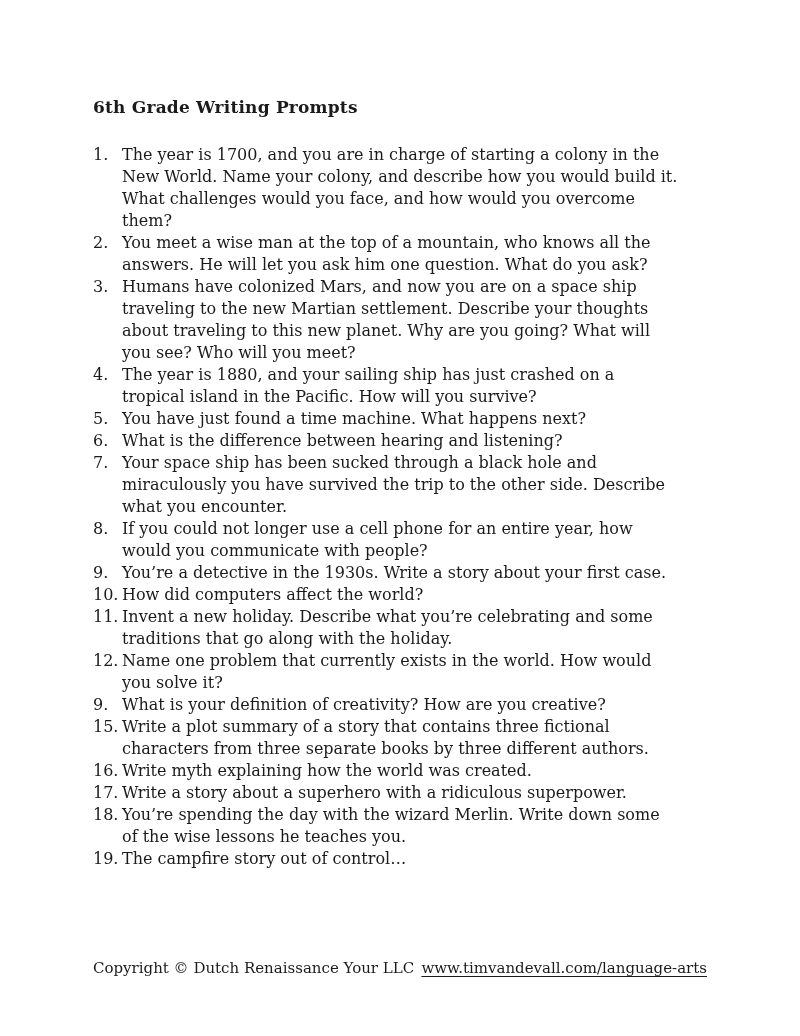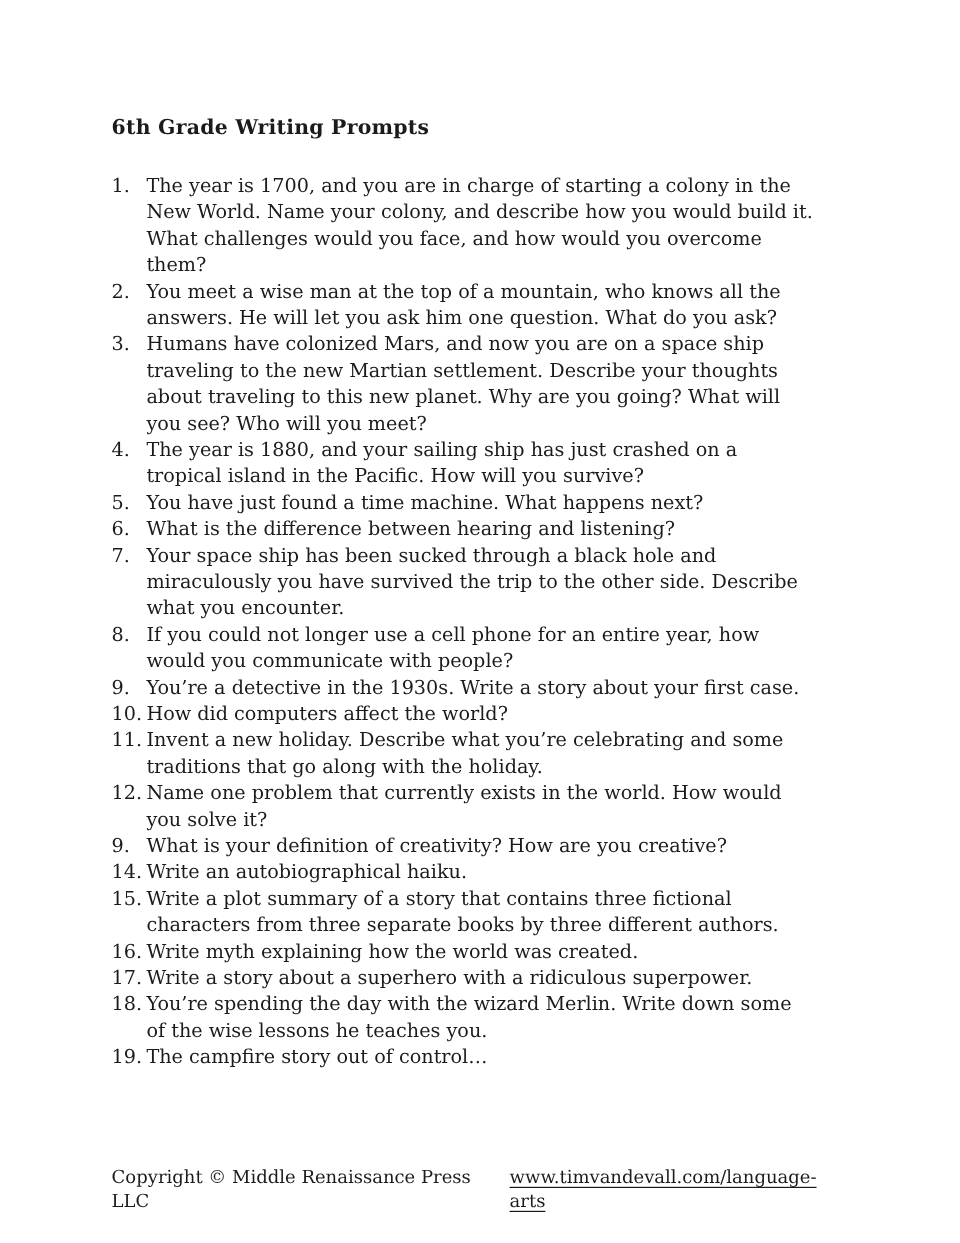--- a/index.html
+++ b/index.html
@@ -56,21 +56,20 @@
     display: flex;
     justify-content: space-between;
     align-items: baseline;
     font-size: 15px;
     line-height: 20px;
   }
   .footer-link {
     color: #1b1b1b;
     text-decoration: underline;
     text-underline-offset: 3px;
-    margin-top: 13px;
   }
 </style>
 </head>
 <body>
 
 <div class="page">
   <h1 class="doc-title">6th Grade Writing Prompts</h1>
   <ol class="prompt-list">
   <li class="prompt-item">
     <span class="item-number">1.</span>
@@ -143,24 +142,20 @@
     <span class="item-number">12.</span>
     <span class="item-text">Name one problem that currently exists in the world. How would
 you solve it?</span>
   </li>
 
   <li class="prompt-item">
     <span class="item-number">9.</span>
     <span class="item-text">What is your definition of creativity? How are you creative?</span>
   </li>
 
-  <li class="prompt-item">
-    <span class="item-number">14.</span>
-    <span class="item-text">Write an autobiographical haiku.</span>
-  </li>
 
   <li class="prompt-item">
     <span class="item-number">15.</span>
     <span class="item-text">Write a plot summary of a story that contains three fictional
 characters from three separate books by three different authors.</span>
   </li>
 
   <li class="prompt-item">
     <span class="item-number">16.</span>
     <span class="item-text">Write myth explaining how the world was created.</span>
@@ -179,15 +174,15 @@
 
   <li class="prompt-item">
     <span class="item-number">19.</span>
     <span class="item-text">The campfire story out of control…</span>
   </li>
 
 </ol>
 </div>
 
 <div class="footer">
-  <span>Copyright © Middle Renaissance Press LLC</span>
+  <span>Copyright © Dutch Renaissance Your LLC</span>
   <a href="#" class="footer-link">www.timvandevall.com/language-arts</a>
 </div>
 
 </body></html>

